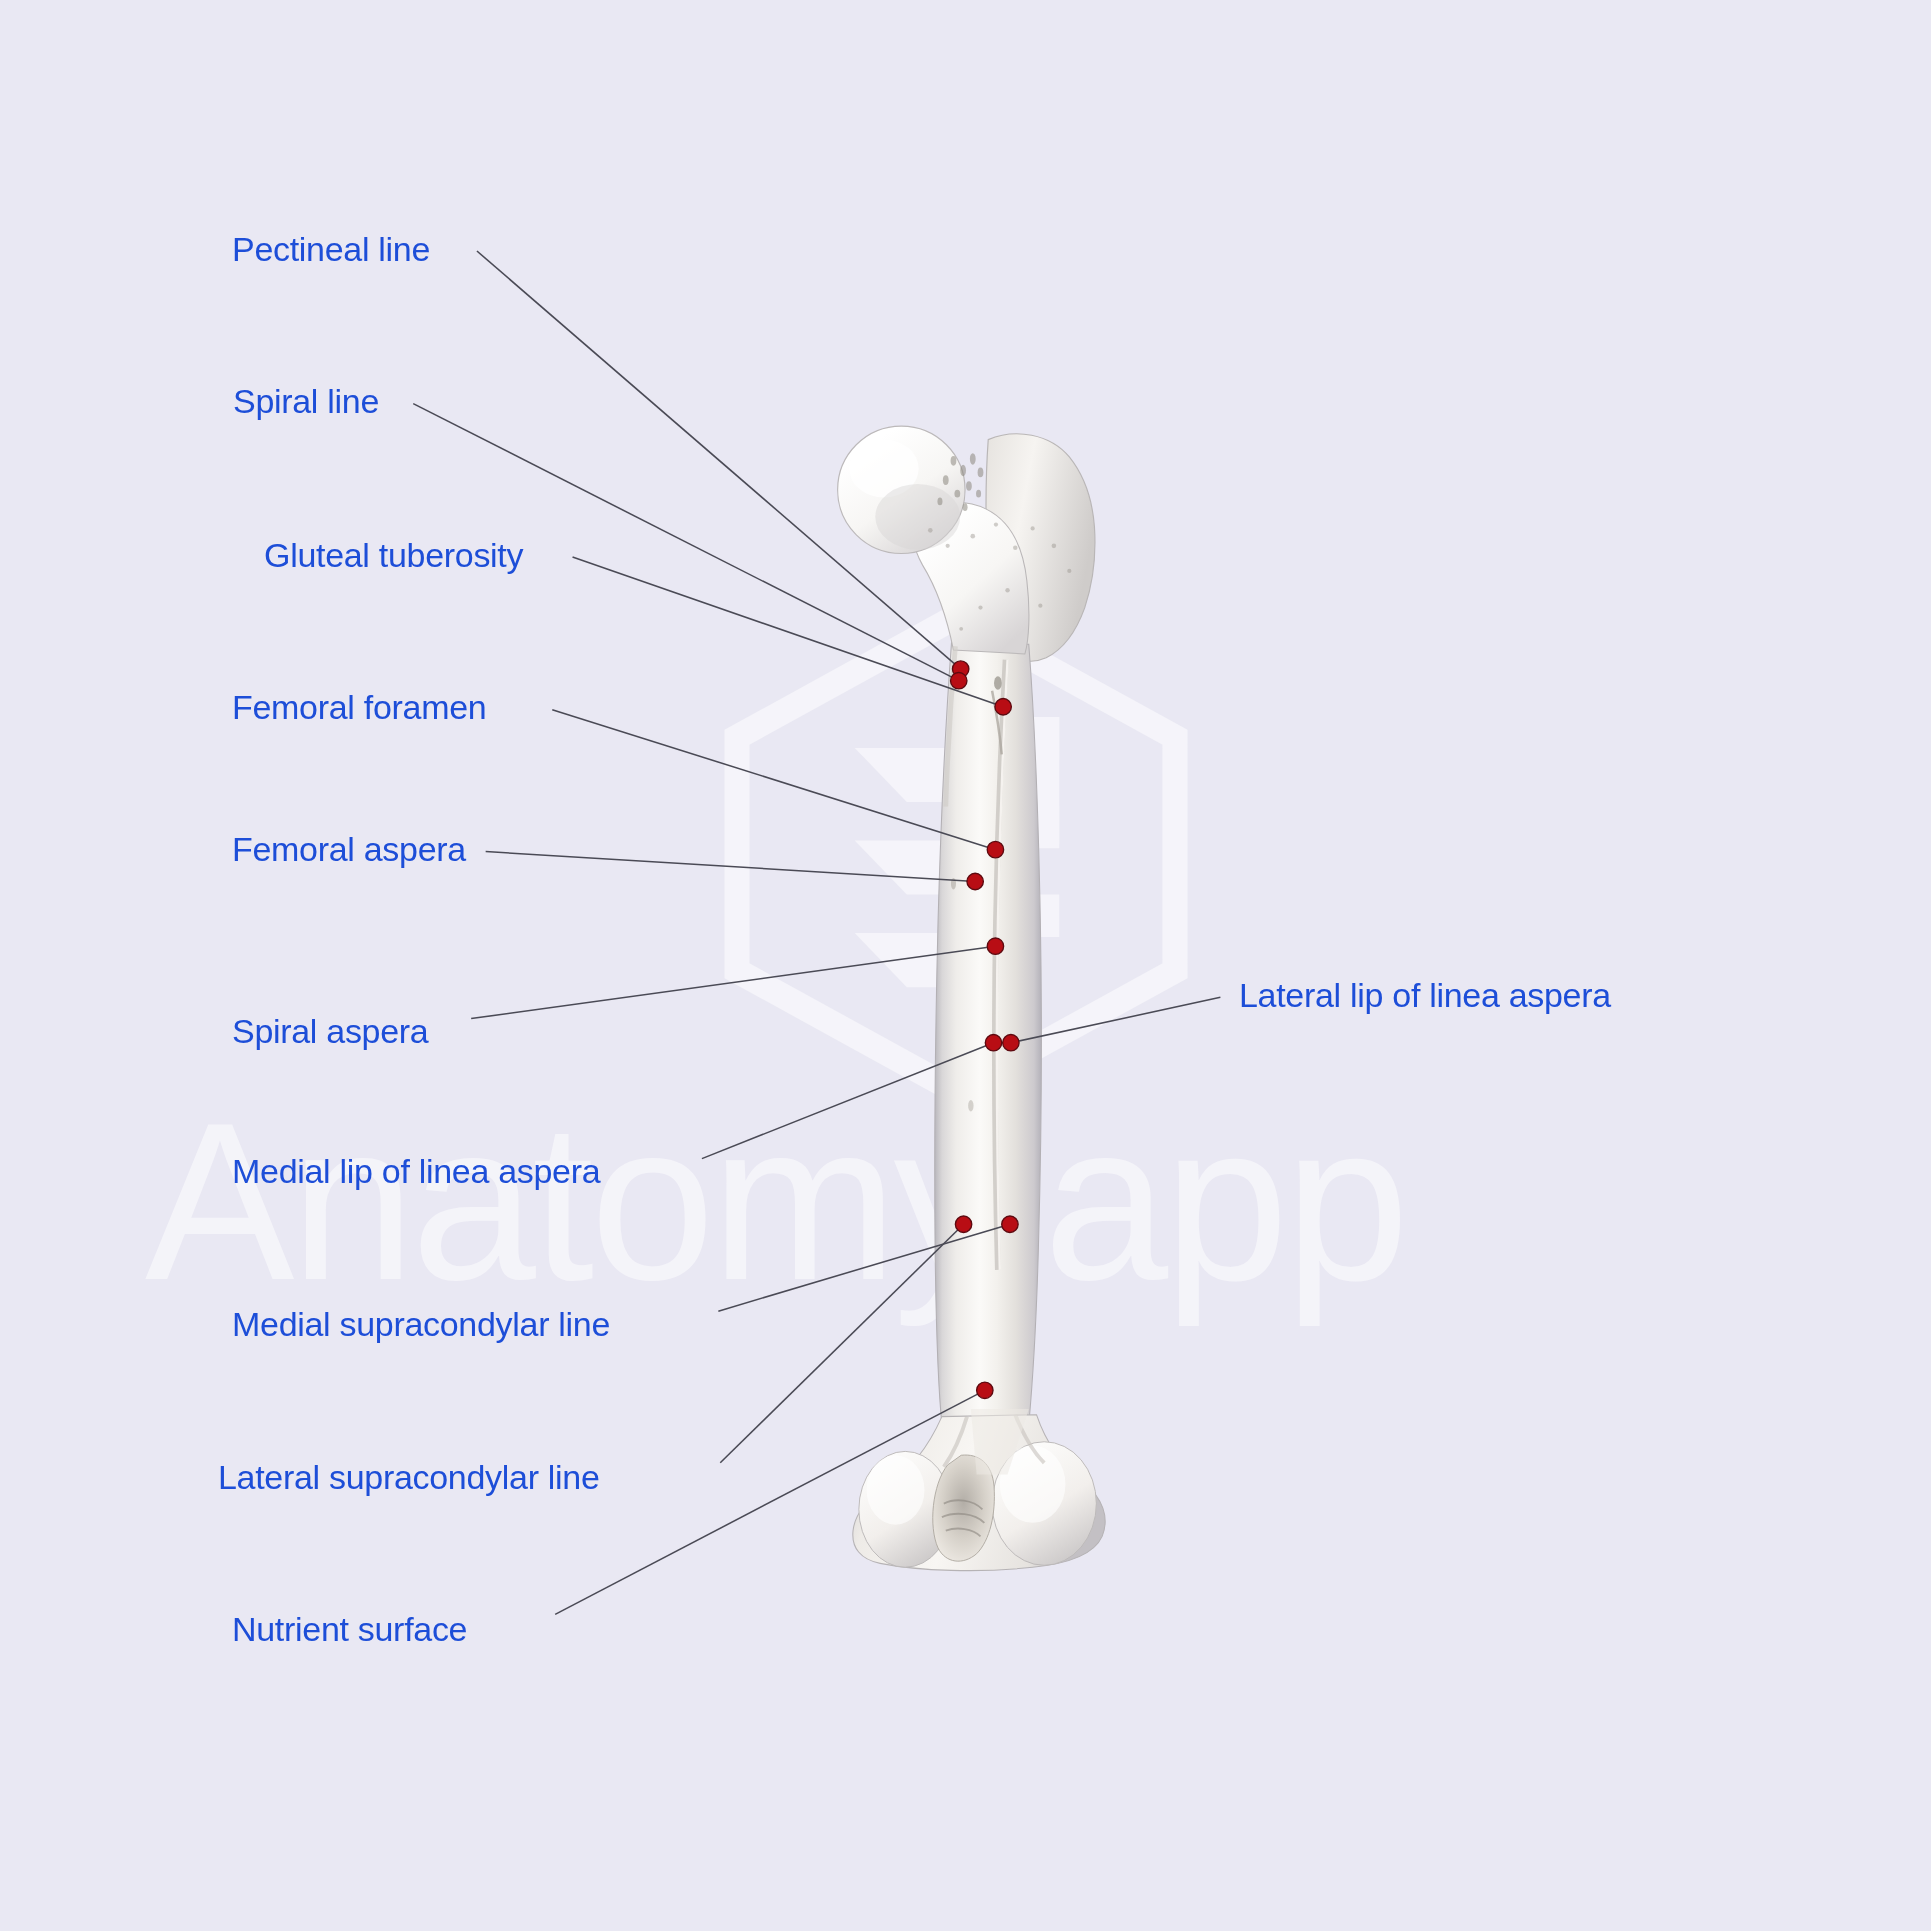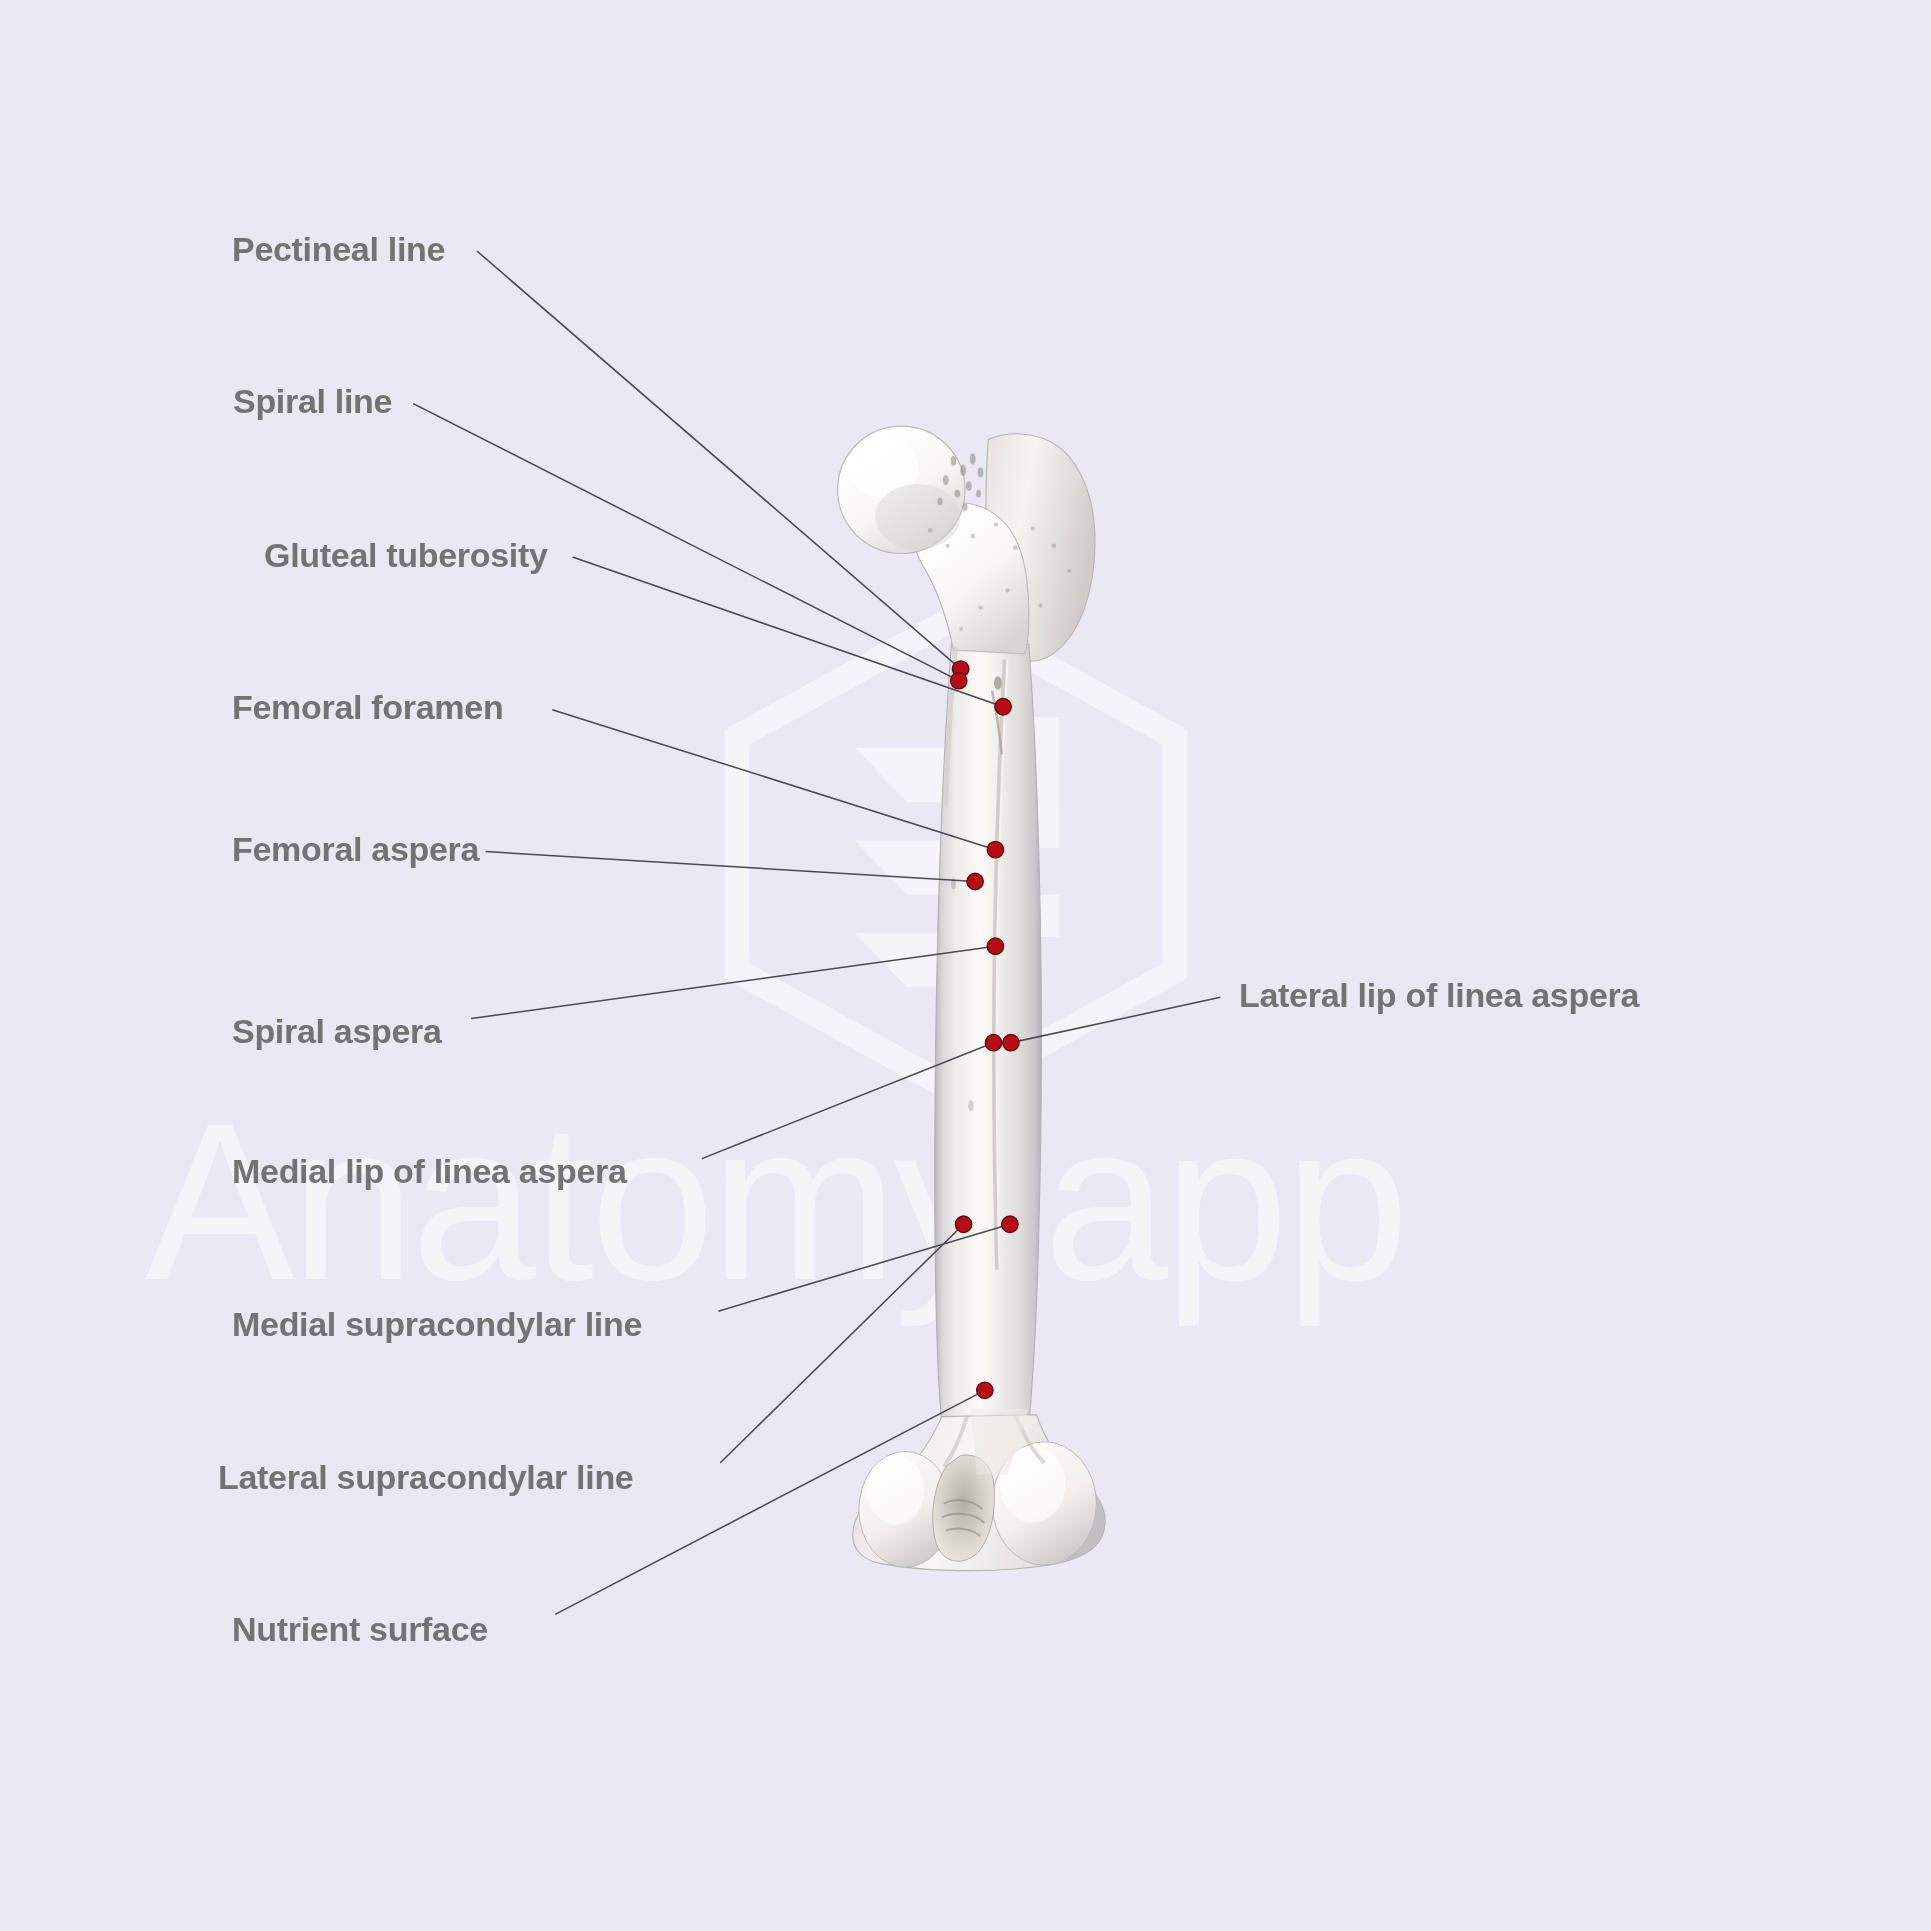--- a/index.html
+++ b/index.html
@@ -69,22 +69,22 @@
   .marker-dot {
     fill: #b80d14;
     stroke: #5d0a10;
     stroke-width: 1.4;
   }
 
   
   .label {
     position: absolute;
     font-size: 34px;
-    font-weight: 700;
-    color: #737373;
+    font-weight: 400;
+    color: #1d4ed8;
     letter-spacing: -0.3px;
     white-space: nowrap;
     line-height: 1;
   }
   .label.left  { text-align: left; }
   .label.right { text-align: center; }
 </style>
 </head>
 <body>
 

